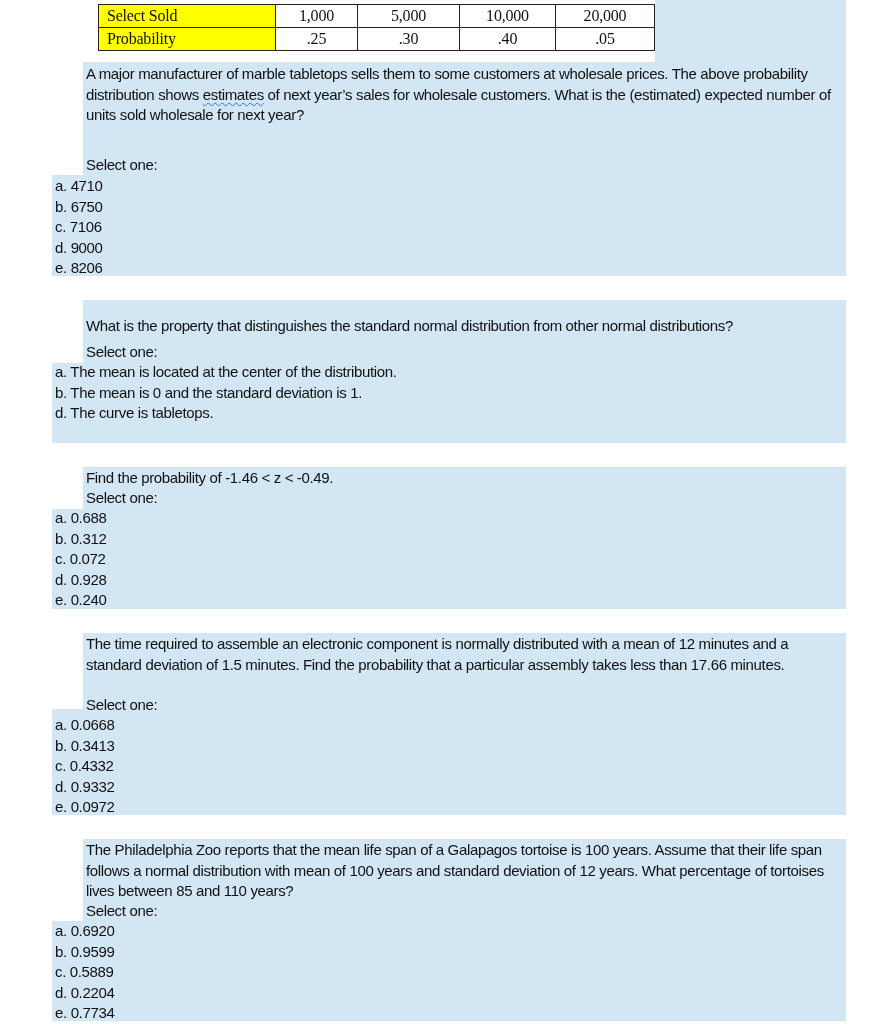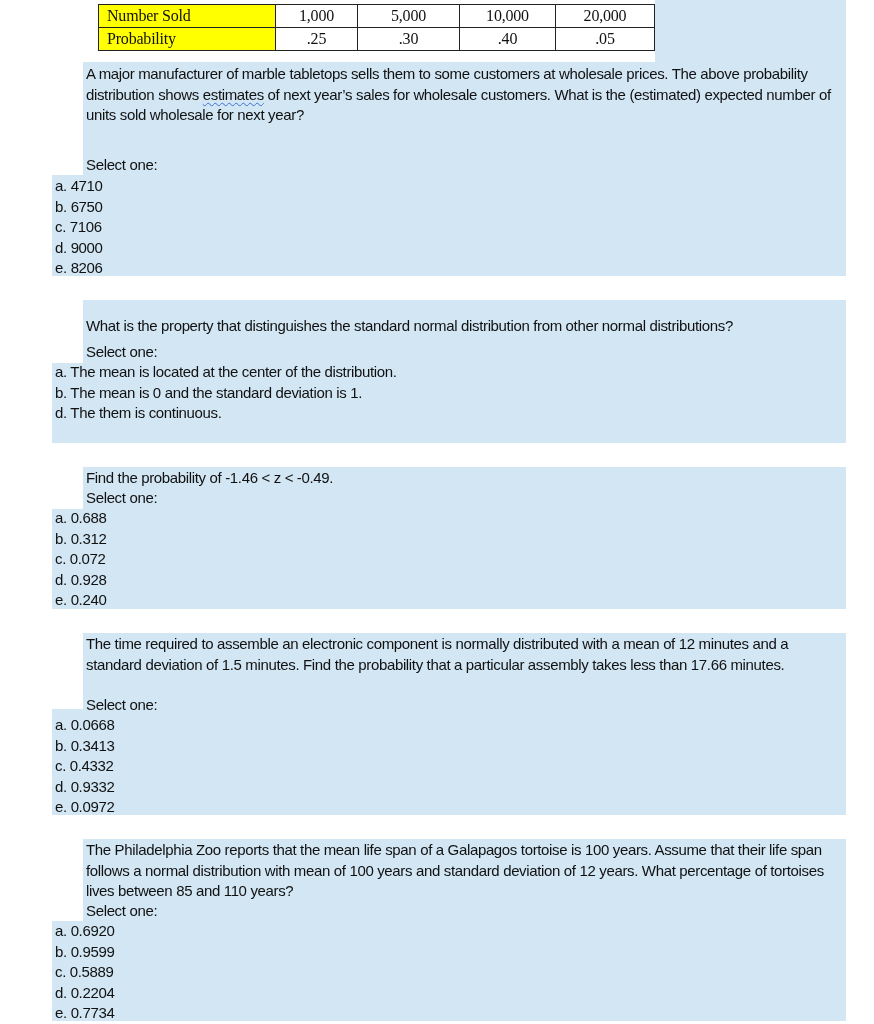--- a/index.html
+++ b/index.html
@@ -32,21 +32,21 @@
 <body>
 
 <div>
   <div class="blk" style="left: 83px; top: 0px; width: 763px; height: 175px; background: rgb(210, 230, 244);"></div>
   <div class="blk" style="left: 52px; top: 175px; width: 794px; height: 101px; background: rgb(210, 230, 244);"></div>
 
   <div class="tbl-wrap">
     <table class="dist">
       <tbody>
           <tr>
-        <td class="hdr" style="background: rgb(255, 255, 0);">Number Sold</td>
+        <td class="hdr" style="background: rgb(255, 255, 0);">Select Sold</td>
         <td class="val c1">1,000</td>
         <td class="val c2">5,000</td>
         <td class="val c3">10,000</td>
         <td class="val c4">20,000</td>
       </tr>
       <tr>
         <td class="hdr" style="background: rgb(255, 255, 0); margin-top: 12px;">Probability</td>
         <td class="val c1">.25</td>
         <td class="val c2">.30</td>
         <td class="val c3">.40</td>
@@ -68,21 +68,21 @@
 </div>
 
 <div>
   <div class="blk" style="left: 83px; top: 300px; width: 763px; height: 63px; background: rgb(210, 230, 244);"></div>
   <div class="blk" style="left: 52px; top: 363px; width: 794px; height: 80px; background: rgb(210, 230, 244);"></div>
   <div class="q-text" style="top:301px; width:700px;margin-top:15px;">What is the property that distinguishes the standard normal distribution from other normal distributions?</div>
   <div class="q-text" style="top:342px;">Select one:</div>
   <div class="opts" style="top:362px;">
     <span class="opt">a. The mean is located at the center of the distribution.</span>
     <span class="opt">b. The mean is 0 and the standard deviation is 1.</span>
-    <span class="opt">d. The them is continuous.</span>
+    <span class="opt">d. The curve is tabletops.</span>
   </div>
 </div>
 
 <div>
   <div class="blk" style="left: 83px; top: 467px; width: 763px; height: 42px; background: rgb(210, 230, 244);"></div>
   <div class="blk" style="left: 52px; top: 509px; width: 794px; height: 100px; background: rgb(210, 230, 244);"></div>
   <div class="q-text" style="top:468px;">Find the probability of -1.46 &lt; z &lt; -0.49.</div>
   <div class="q-text" style="top:488px;">Select one:</div>
   <div class="opts" style="top:508px;">
     <span class="opt">a. 0.688</span>

